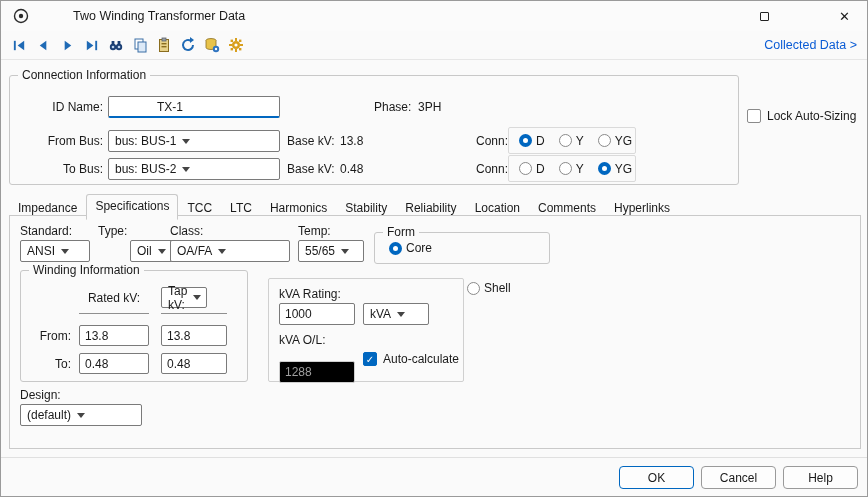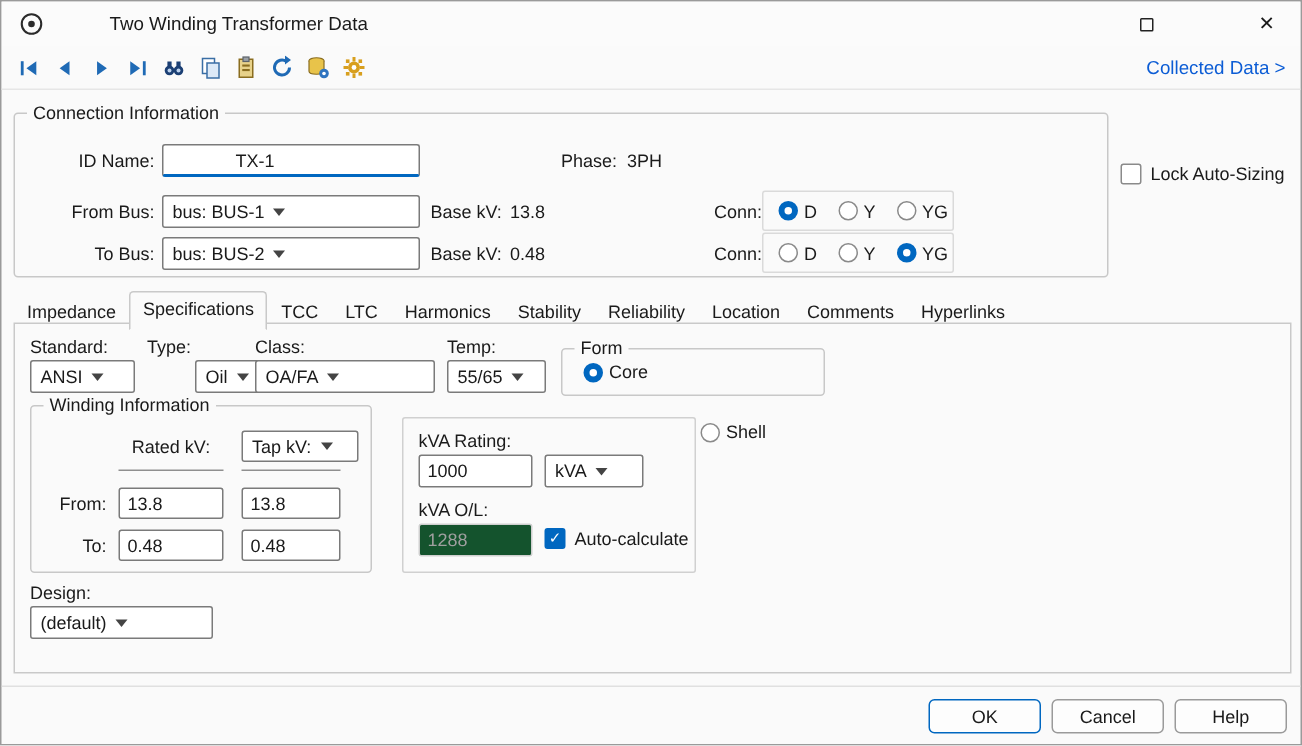--- a/index.html
+++ b/index.html
@@ -39,21 +39,21 @@
     padding:0 4px; font-size:12px; white-space:nowrap;
   }
   .lbl { position:absolute; white-space:nowrap; }
   .r { text-align:right; }
   
   .tinput {
     position:absolute; height:22px; border:1px solid #7a7a7a; border-radius:2px;
     background:#fff; padding:0 5px; font-size:12px; font-family:inherit; color:#1a1a1a;
   }
   .tinput.focus { border-bottom:2px solid #0067c0;padding-left:48px; }
-  .tinput.disabled { color:#9f9f9f; border-color:#cfcfcf; background:#14532d; }
+  .tinput.disabled { color:#9f9f9f; border-color:#cfcfcf; background:#000000;margin-top:12px; }
   .select {
     position:absolute; height:22px; border:1px solid #7a7a7a; border-radius:2px;
     background:#fff; display:flex; align-items:center; justify-content:flex-start;
     padding:0 6px; cursor:default;
   }
   .select .chev {
     width:0; height:0; border-left:4px solid transparent; border-right:4px solid transparent;
     border-top:5px solid #444; margin-left:6px;
   }
   .radio {
@@ -307,21 +307,21 @@
         <span>Shell</span>
       </span>
     </div>
 
     <div class="group" style="left:10px; top:54px; width:228px; height:112px;">
       <span class="legend">Winding Information</span>
 
       <span class="lbl" style="left:58px; top:20px; width:70px; text-align:center;">Rated kV:</span>
       <div class="hline" style="left:58px; top:42px; width:70px;"></div>
 
-      <div class="select" style="left:140px; top:16px; width:78px; height:21px;">
+      <div class="select" style="left:140px; top:16px; width:46px; height:21px;">
         <span>Tap kV:</span>
         <span class="chev"></span>
       </div>
       <div class="hline" style="left:140px; top:42px; width:66px;"></div>
 
       <span class="lbl r" style="left:8px; top:58px; width:42px;">From:</span>
       <input class="tinput" style="left: 58px; top: 54px; width: 70px; height: 21px;" value="13.8">
       <input class="tinput" style="left: 140px; top: 54px; width: 66px; height: 21px;" value="13.8">
 
       <span class="lbl r" style="left:8px; top:86px; width:42px;">To:</span>

